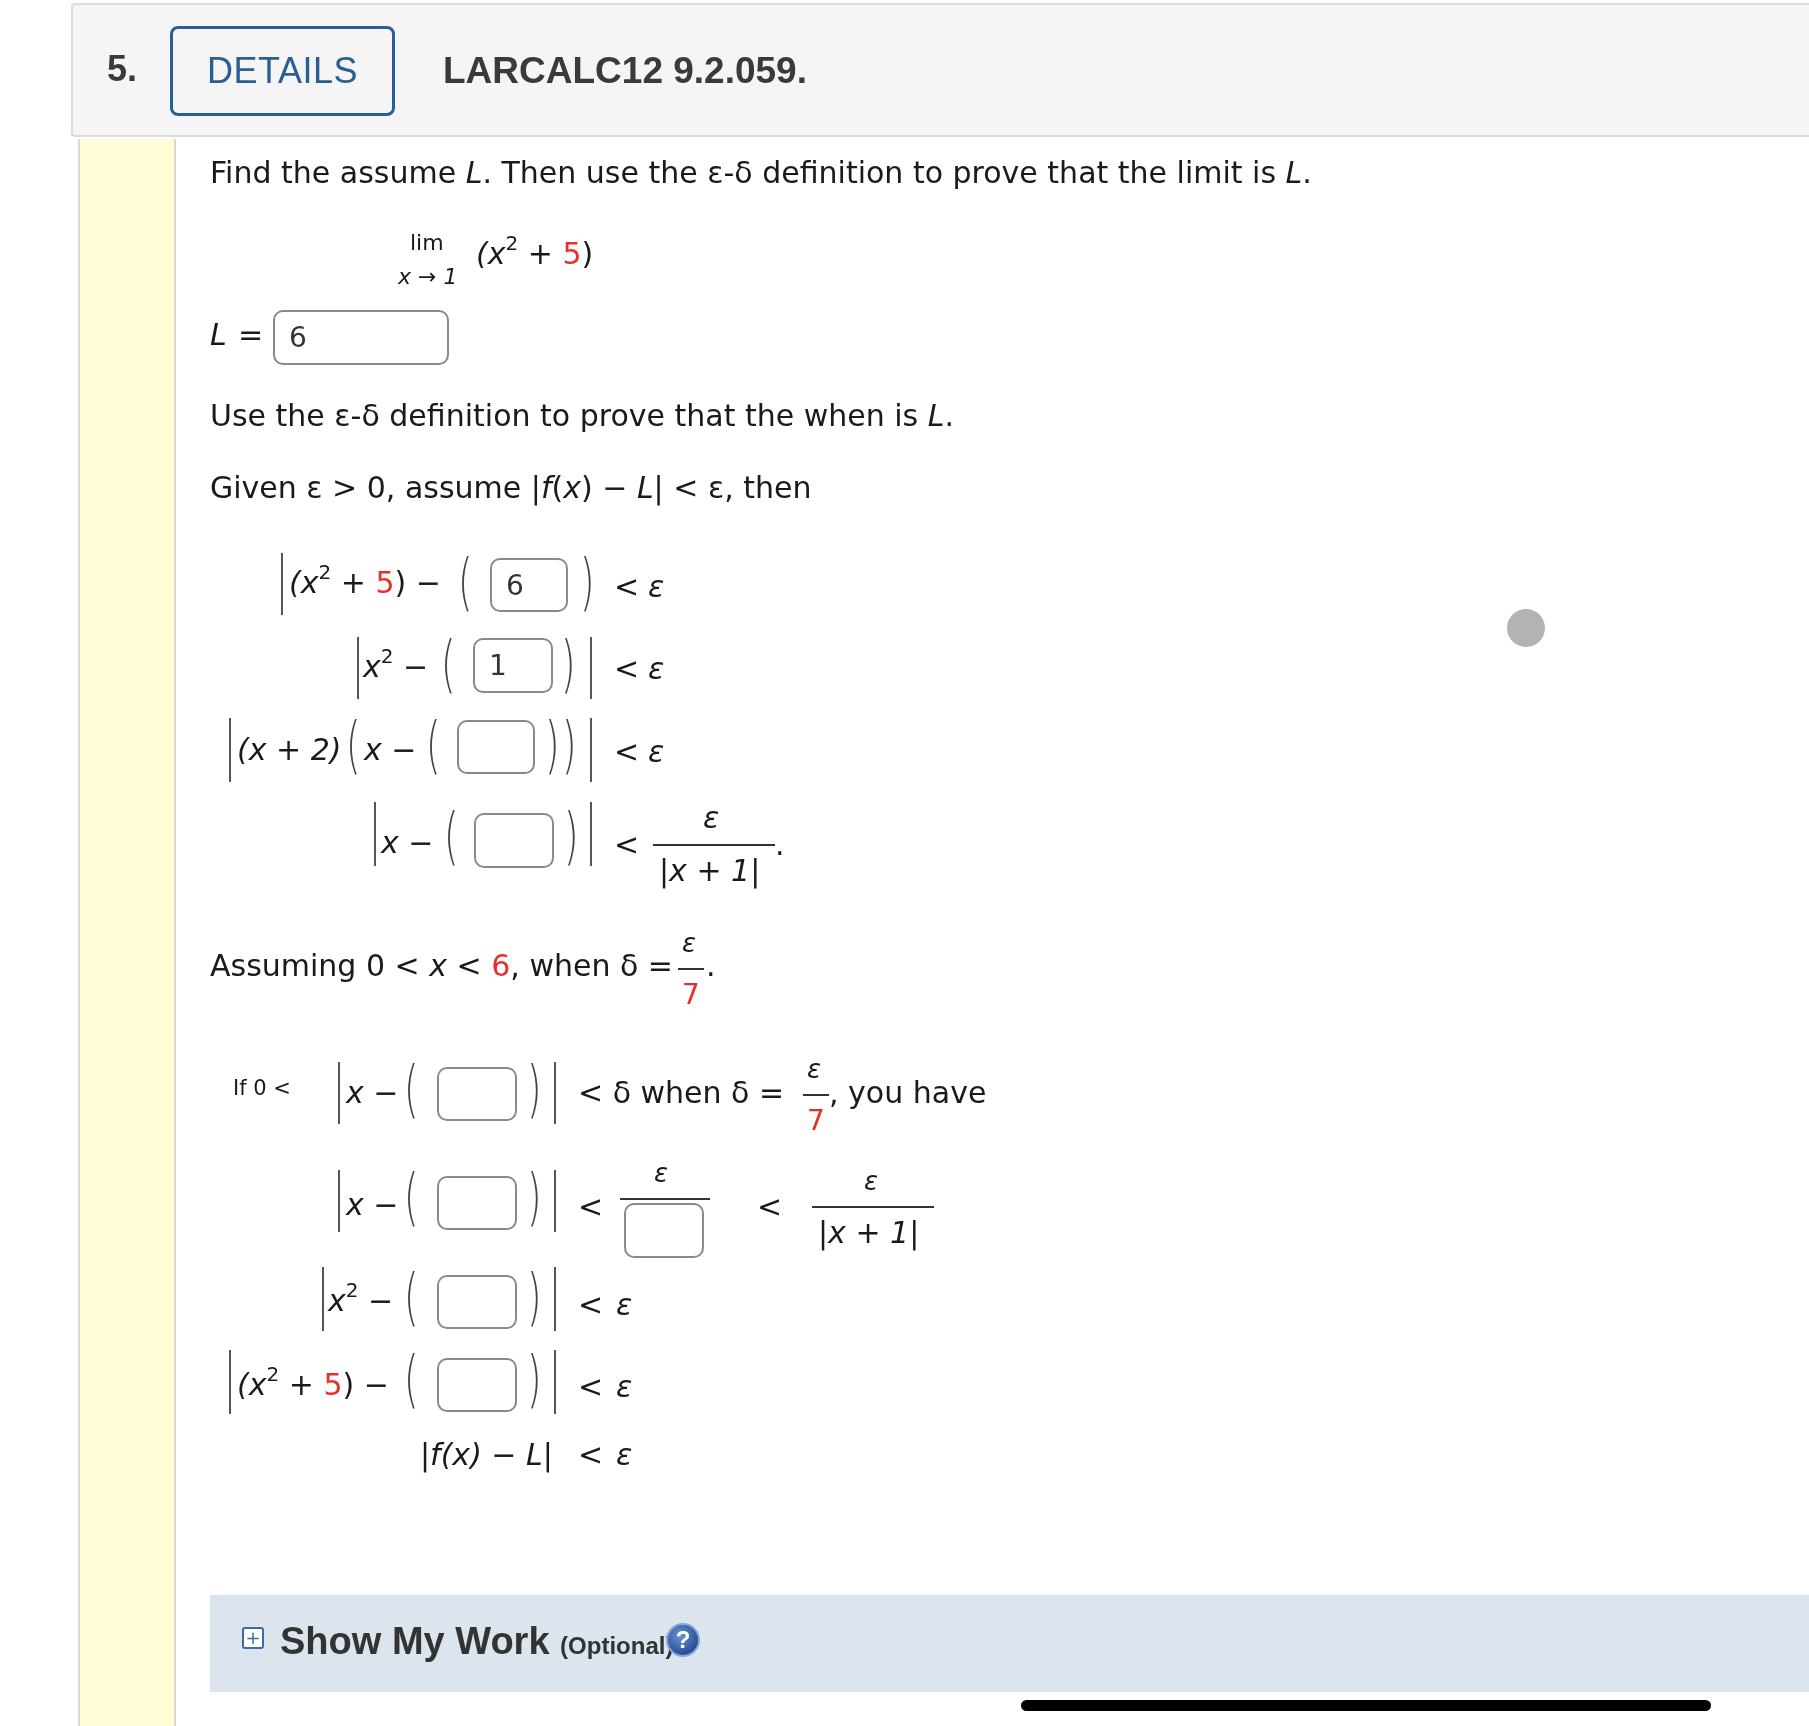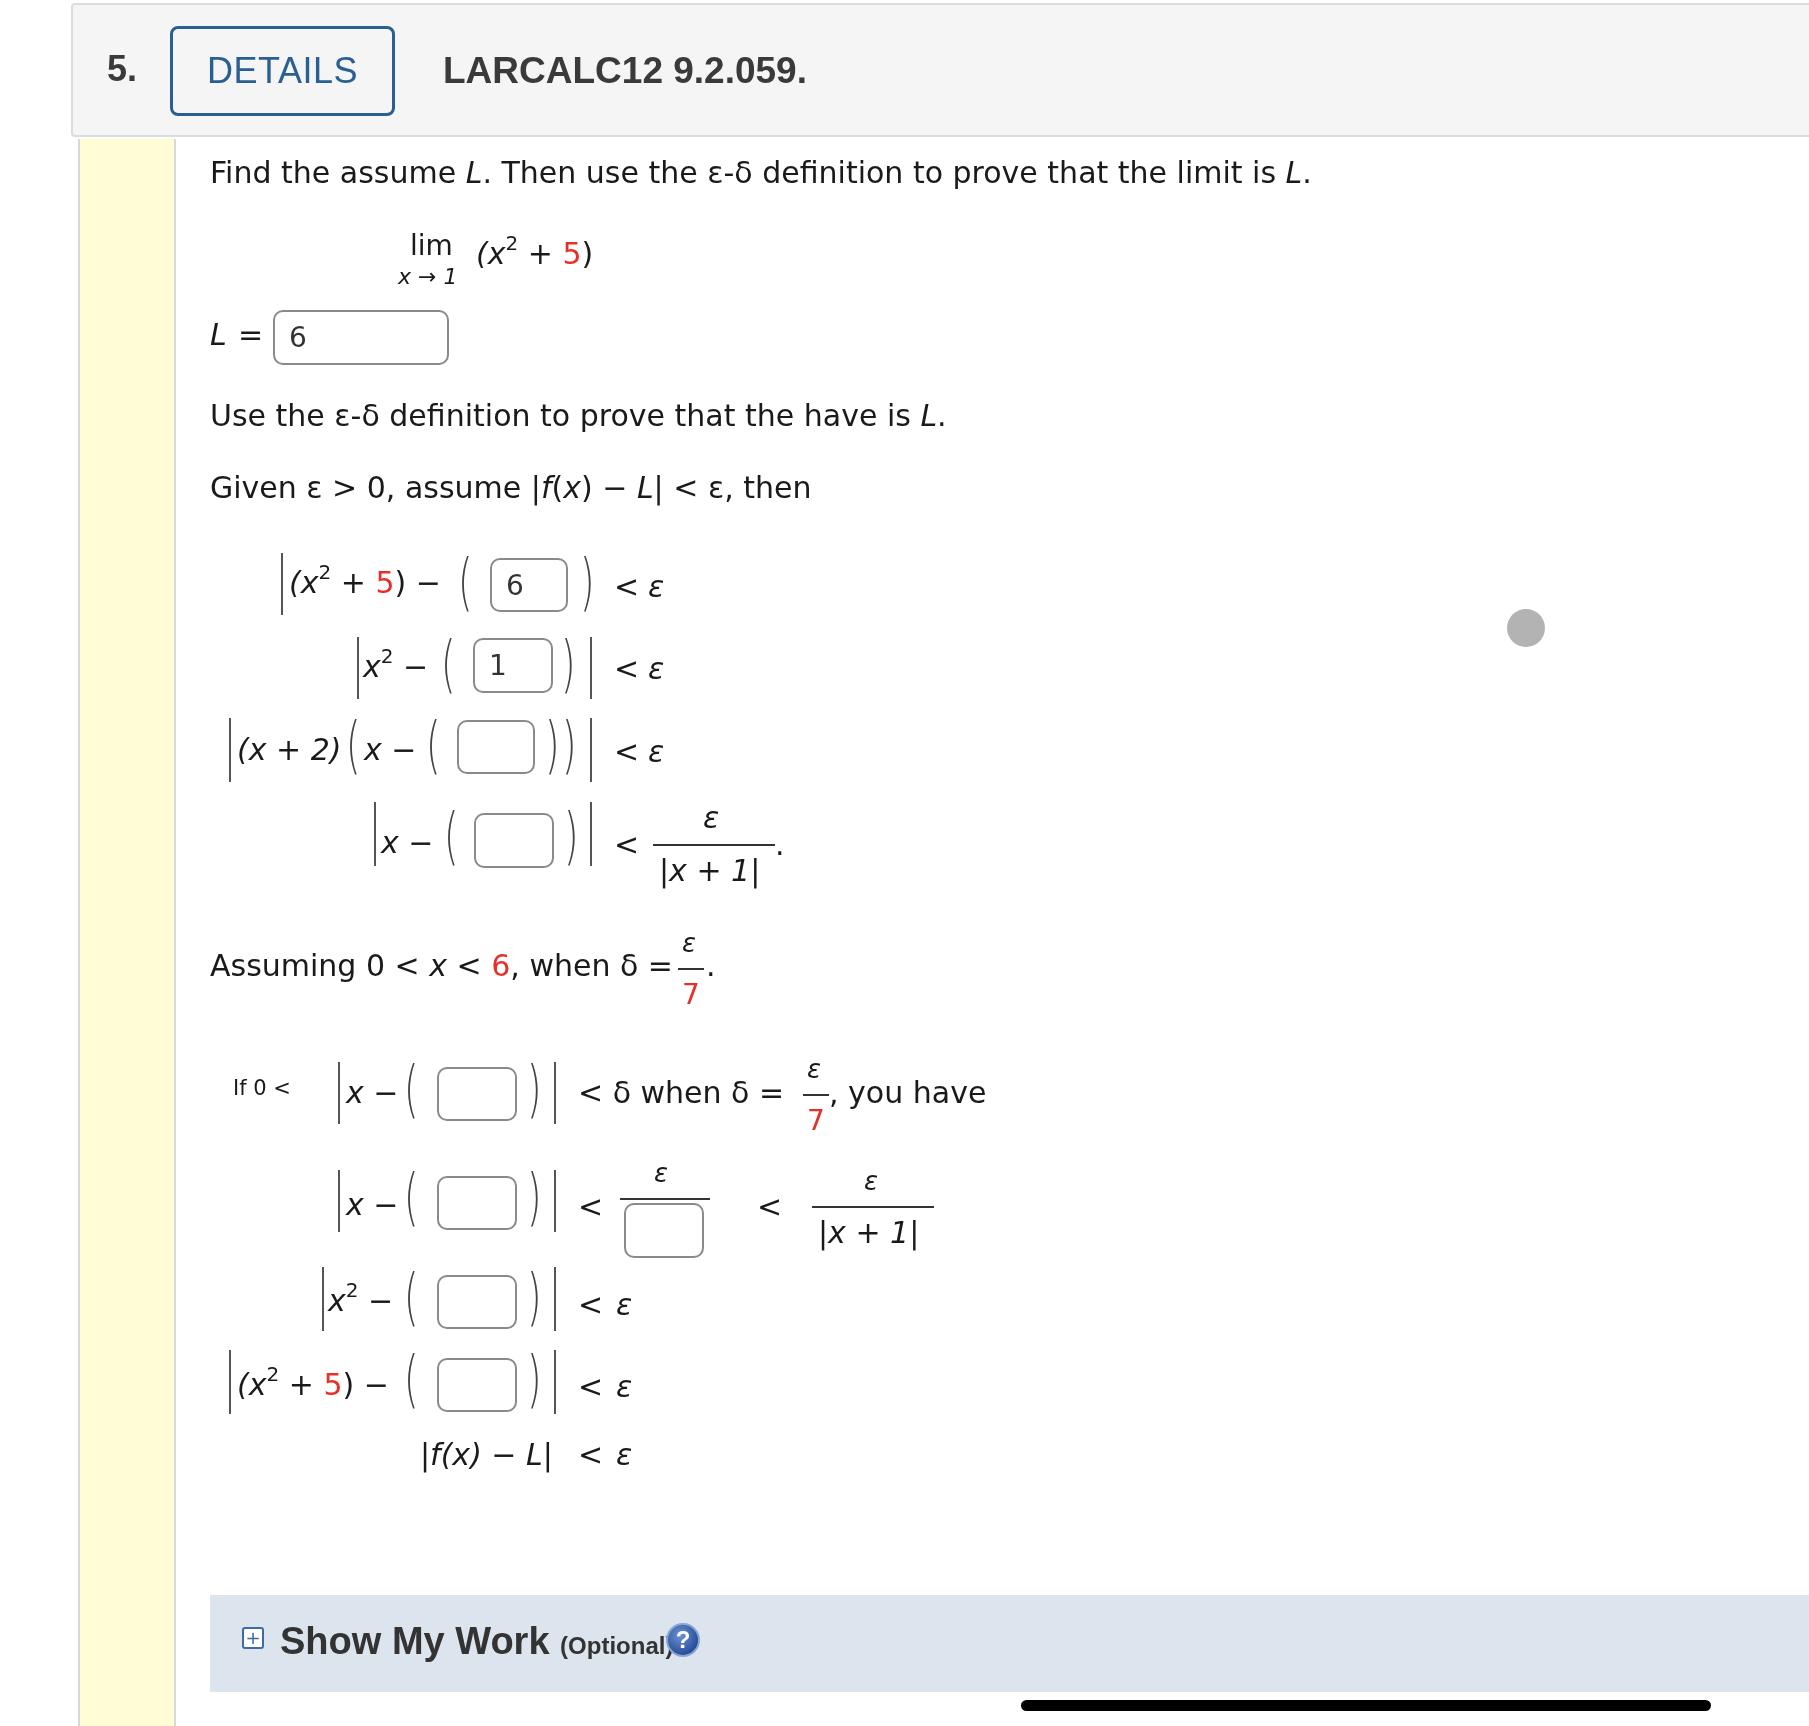--- a/index.html
+++ b/index.html
@@ -44,31 +44,31 @@
 <div class="abs details-btn">DETAILS</div>
 <div class="abs qcode">LARCALC12 9.2.059.</div>
 
 <div class="abs yellow"></div>
 
 <div class="abs txt" style="left:210px;top:158px;">
   <span>Find the assume </span><span class="it">L</span><span>. Then use the ε-δ definition to prove that the limit is </span><span class="it">L</span><span>.</span>
 </div>
 
 <div class="abs">
-  <span class="abs txt" style="left:410px;top:232px;font-size:28px;">lim</span>
+  <span class="abs txt" style="left:410px;top:232px;font-size:22px;">lim</span>
   <span class="abs txt it" style="left:398px;top:266px;font-size:22px;">x → 1</span>
   <span class="abs txt" style="left:476px;top:239px;"><span class="it">(x</span><span class="sup">2</span><span> + </span><span class="red">5</span><span>)</span></span>
 </div>
 
 <span class="abs txt it" style="left:210px;top:320px;">L</span>
 <span class="abs txt" style="left:238px;top:320px;">=</span>
 <div class="box" style="left:273px;top:310px;width:176px;height:55px;">6</div>
 
 <div class="abs txt" style="left:210px;top:401px;">
-  <span>Use the ε-δ definition to prove that the have is </span><span class="it">L</span><span>.</span>
+  <span>Use the ε-δ definition to prove that the when is </span><span class="it">L</span><span>.</span>
 </div>
 <div class="abs txt" style="left:210px;top:473px;">
   <span>Given ε &gt; 0, assume |</span><span class="it">f</span><span>(</span><span class="it">x</span><span>) − </span><span class="it">L</span><span>| &lt; ε, then</span>
 </div>
 
 <div>
   <div class="bar" style="left:281px;top:553px;height:62px;"></div>
   <span class="abs txt" style="left:289px;top:568px;"><span class="it">(x</span><span class="sup">2</span><span> + </span><span class="red">5</span><span>) −</span></span>
   <span class="paren" style="left:458px;top:551px;">(</span>
   <div class="box" style="left:490px;top:558px;width:78px;height:54px;">6</div>

